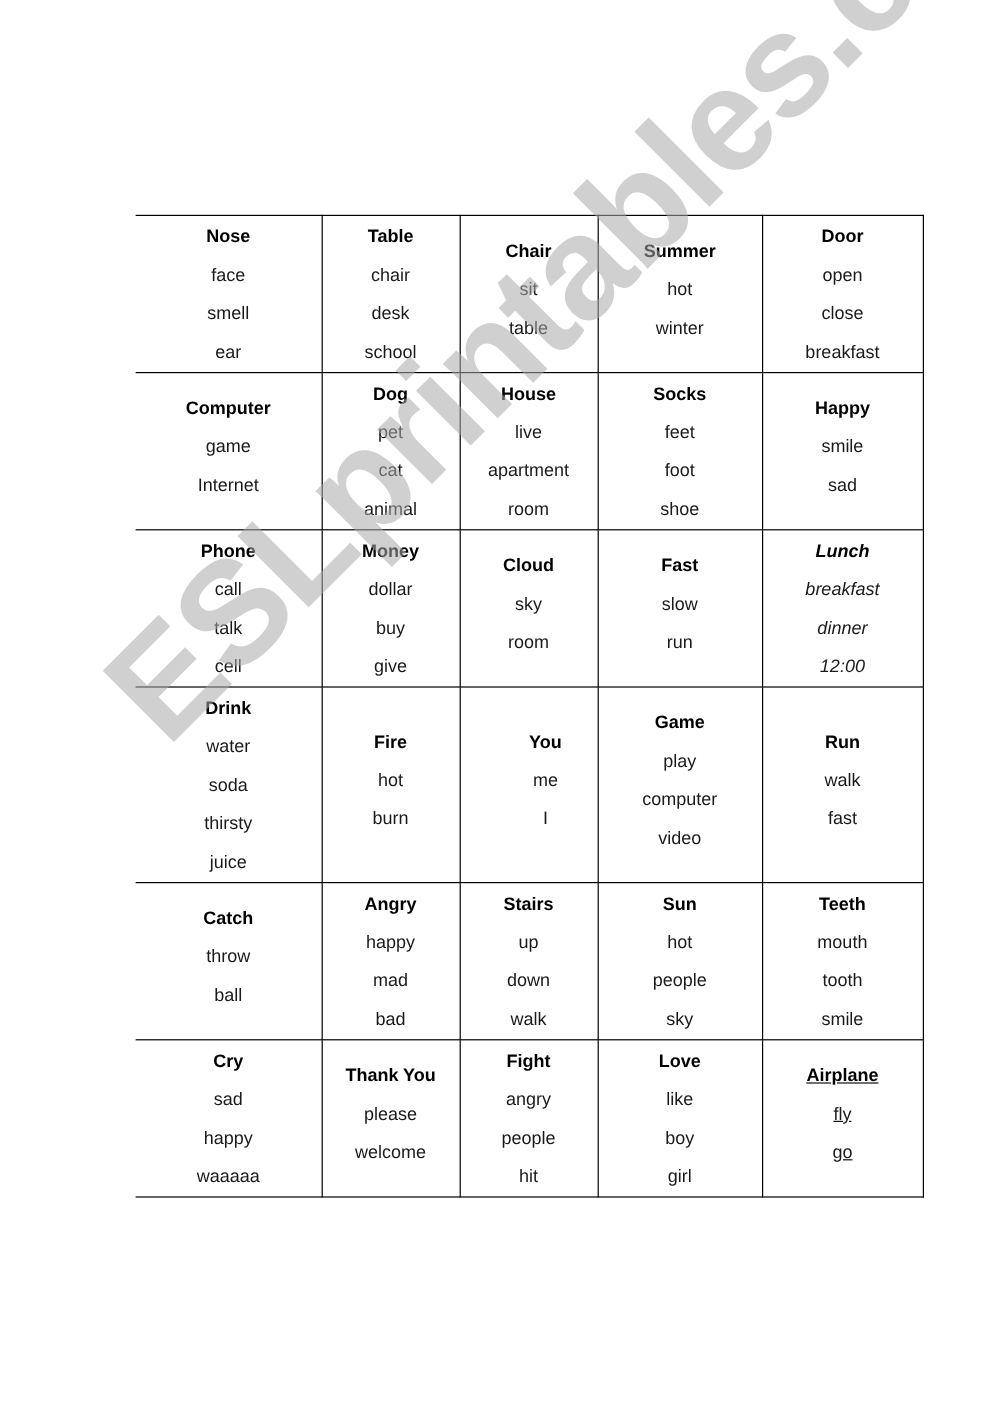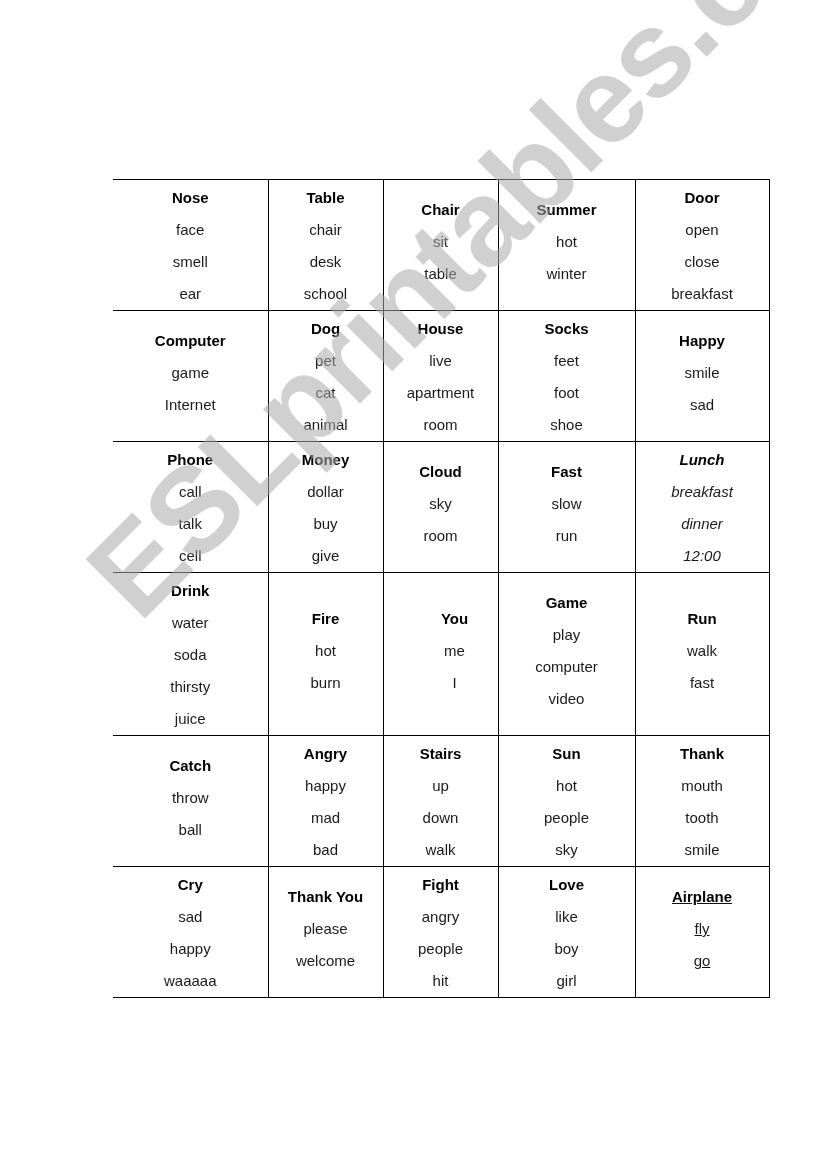--- a/index.html
+++ b/index.html
@@ -284,21 +284,21 @@
           <td style="height: 129px;">
             <div class="cell">
               <div class="headword">Sun</div>
               <div class="word">hot</div>
               <div class="word">people</div>
               <div class="word">sky</div>
             </div>
           </td>
           <td style="height: 129px;">
             <div class="cell">
-              <div class="headword">Thank</div>
+              <div class="headword">Teeth</div>
               <div class="word">mouth</div>
               <div class="word">tooth</div>
               <div class="word">smile</div>
             </div>
           </td>
         </tr>
         <tr style="height: 130px;">
           <td style="height: 130px;">
             <div class="cell">
               <div class="headword">Cry</div>

